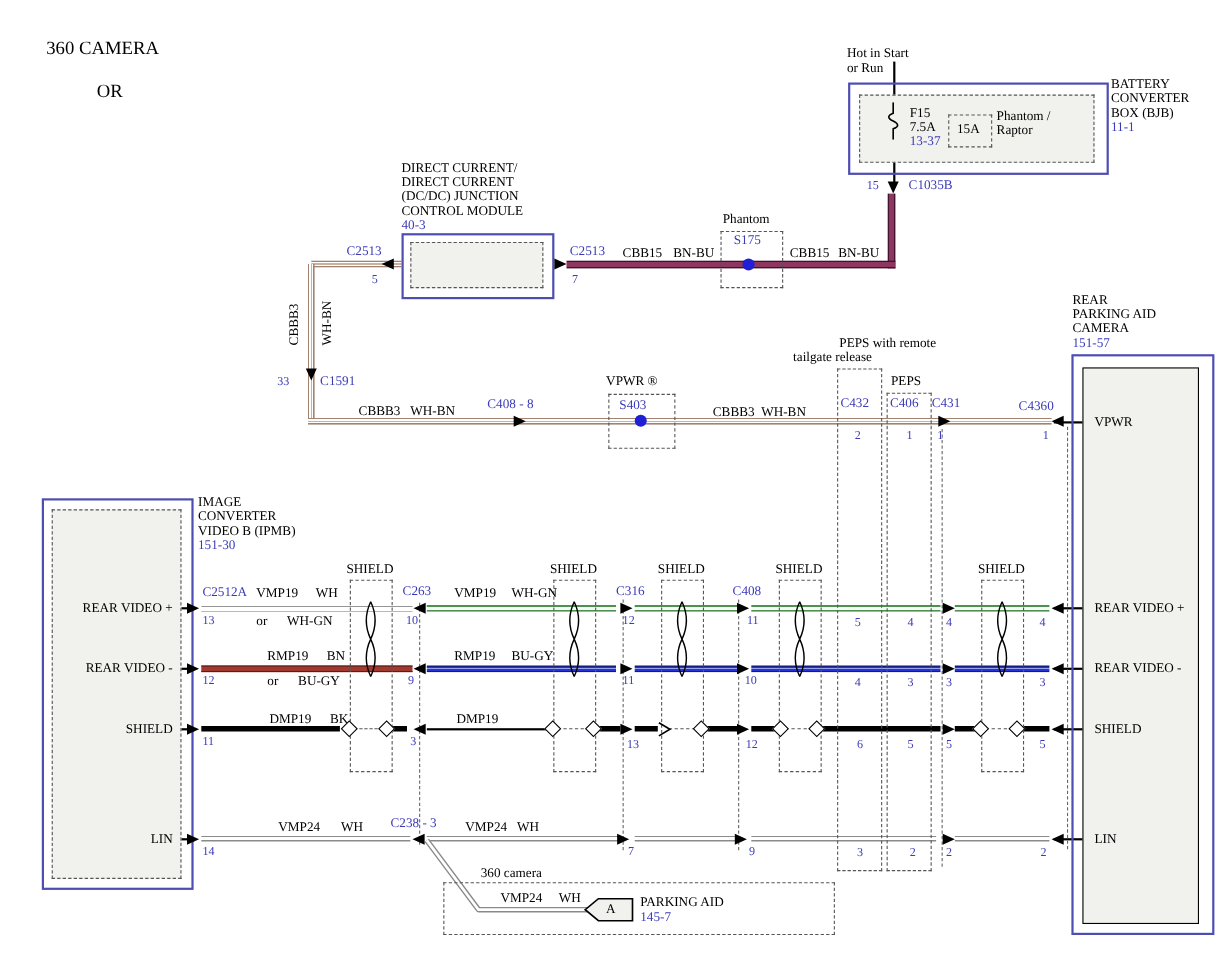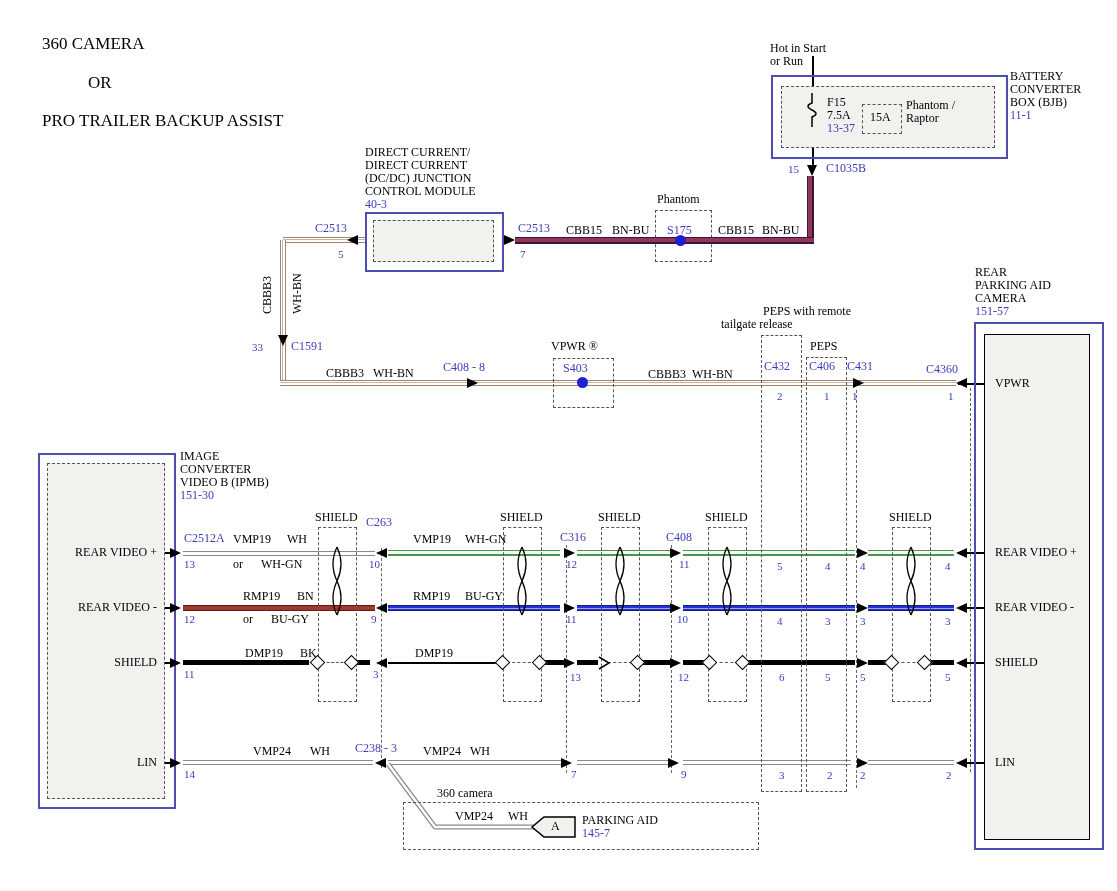--- a/index.html
+++ b/index.html
@@ -37,21 +37,20 @@
   .dia{position:absolute;width:9px;height:9px;border:1.5px solid #000;background:#fff;transform:rotate(45deg)}
   .dot{position:absolute;width:11px;height:11px;border-radius:50%;background:#1f1fd6}
 </style>
 </head>
 <body>
 
 <div id="stage">
 
   <span class="hdr" style="left:42px;top:34px">360 CAMERA</span>
   <span class="hdr" style="left:88px;top:73px">OR</span>
-  <span class="hdr" style="left:42px;top:111px">PRO TRAILER BACKUP ASSIST</span>
 
   <div class="lineV" style="left:812px;top:56px;height:39px"></div>
   <div class="lineV" style="left:812px;top:125px;height:42px"></div>
   <div class="w-purV" style="left:807px;top:176px;height:68px"></div>
   <div class="w-pur" style="left:515px;top:237px;width:299px"></div>
 
   <div class="w-whbn" style="left:283px;top:237px;width:82px"></div>
   <div class="w-whbnV" style="left:280px;top:240px;height:143px"></div>
   <div class="w-whbn" style="left:280px;top:380px;width:676px"></div>
   <div class="lineH" style="left:958px;top:383px;width:34px"></div>
@@ -123,21 +122,21 @@
   <span class="t" style="left:1010px;top:96px">BOX (BJB)</span>
   <span class="t b" style="left:1010px;top:109px">11-1</span>
   <div class="arD" style="left:807px;top:165px"></div>
   <span class="p b" style="left:788px;top:163px">15</span>
   <span class="t b" style="left:826px;top:162px">C1035B</span>
 
   <span class="t" style="left:566px;top:224px">CBB15</span>
   <span class="t" style="left:612px;top:224px">BN-BU</span>
   <span class="t" style="left:657px;top:193px">Phantom</span>
   <div class="dbox" style="left:655px;top:210px;width:55px;height:50px"></div>
-  <span class="t b" style="left:667px;top:224px">S175</span>
+  <span class="t b" style="left:667px;top:212px">S175</span>
   <div class="dot" style="left:675px;top:235px"></div>
   <span class="t" style="left:718px;top:224px">CBB15</span>
   <span class="t" style="left:762px;top:224px">BN-BU</span>
 
   <span class="t" style="left:365px;top:146px">DIRECT CURRENT/</span>
   <span class="t" style="left:365px;top:159px">DIRECT CURRENT</span>
   <span class="t" style="left:365px;top:172px">(DC/DC) JUNCTION</span>
   <span class="t" style="left:365px;top:185px">CONTROL MODULE</span>
   <span class="t b" style="left:365px;top:198px">40-3</span>
   <div class="bbox" style="left:365px;top:212px;width:135px;height:56px"></div>
@@ -249,21 +248,21 @@
   <div class="dia" style="left:919px;top:657px"></div>
 
   <div class="arR" style="left:170px;top:548px"></div>
   <span class="t b" style="left:184px;top:532px">C2512A</span>
   <span class="p b" style="left:184px;top:558px">13</span>
   <span class="t" style="left:233px;top:533px">VMP19</span>
   <span class="t" style="left:287px;top:533px">WH</span>
   <span class="t" style="left:233px;top:558px">or</span>
   <span class="t" style="left:261px;top:558px">WH-GN</span>
   <div class="arL" style="left:376px;top:548px"></div>
-  <span class="t b" style="left:366px;top:516px">C263</span>
+  <span class="t b" style="left:366px;top:531px">C263</span>
   <span class="p b" style="left:369px;top:558px">10</span>
   <span class="t" style="left:413px;top:533px">VMP19</span>
   <span class="t" style="left:465px;top:533px">WH-GN</span>
   <div class="arR" style="left:564px;top:548px"></div>
   <span class="t b" style="left:560px;top:531px">C316</span>
   <span class="p b" style="left:566px;top:558px">12</span>
   <div class="arR" style="left:670px;top:548px"></div>
   <span class="t b" style="left:666px;top:531px">C408</span>
   <span class="p b" style="left:679px;top:558px">11</span>
   <span class="p b" style="left:777px;top:560px">5</span>

